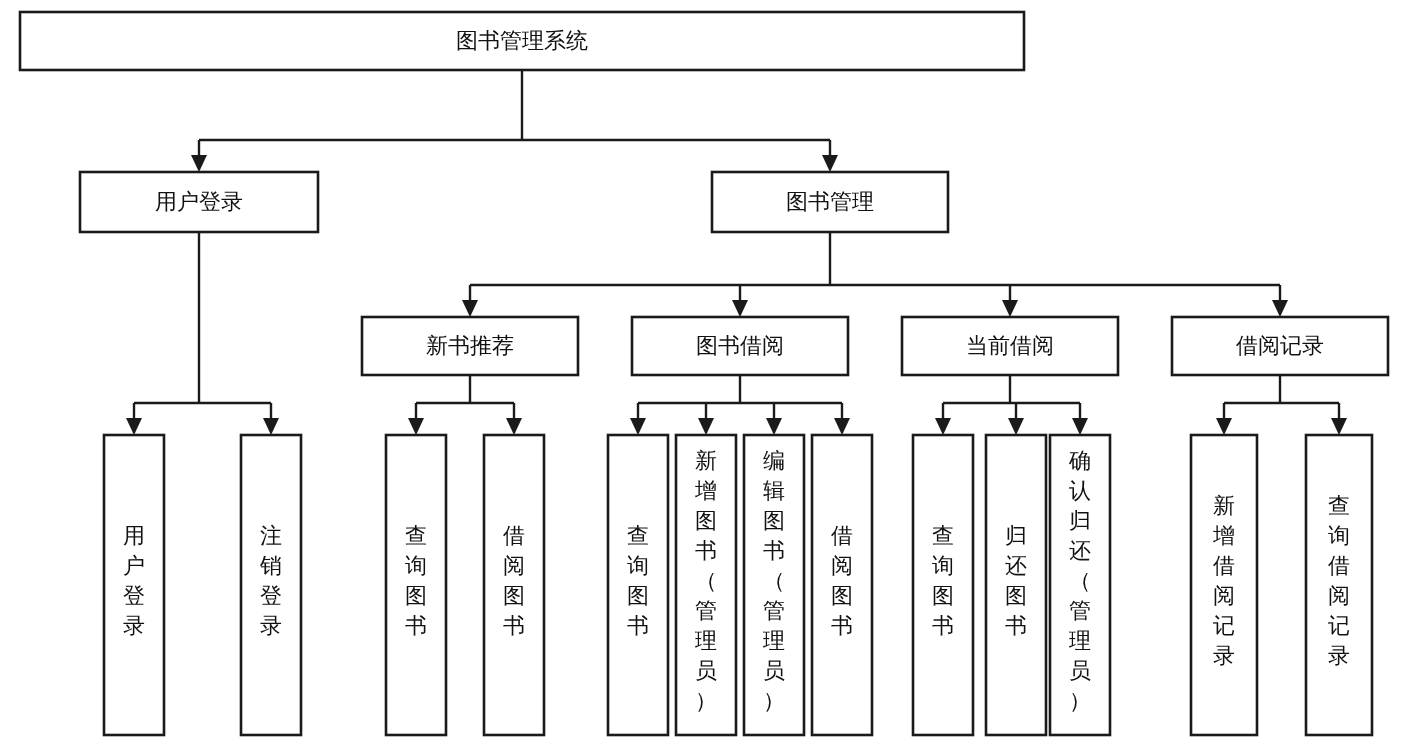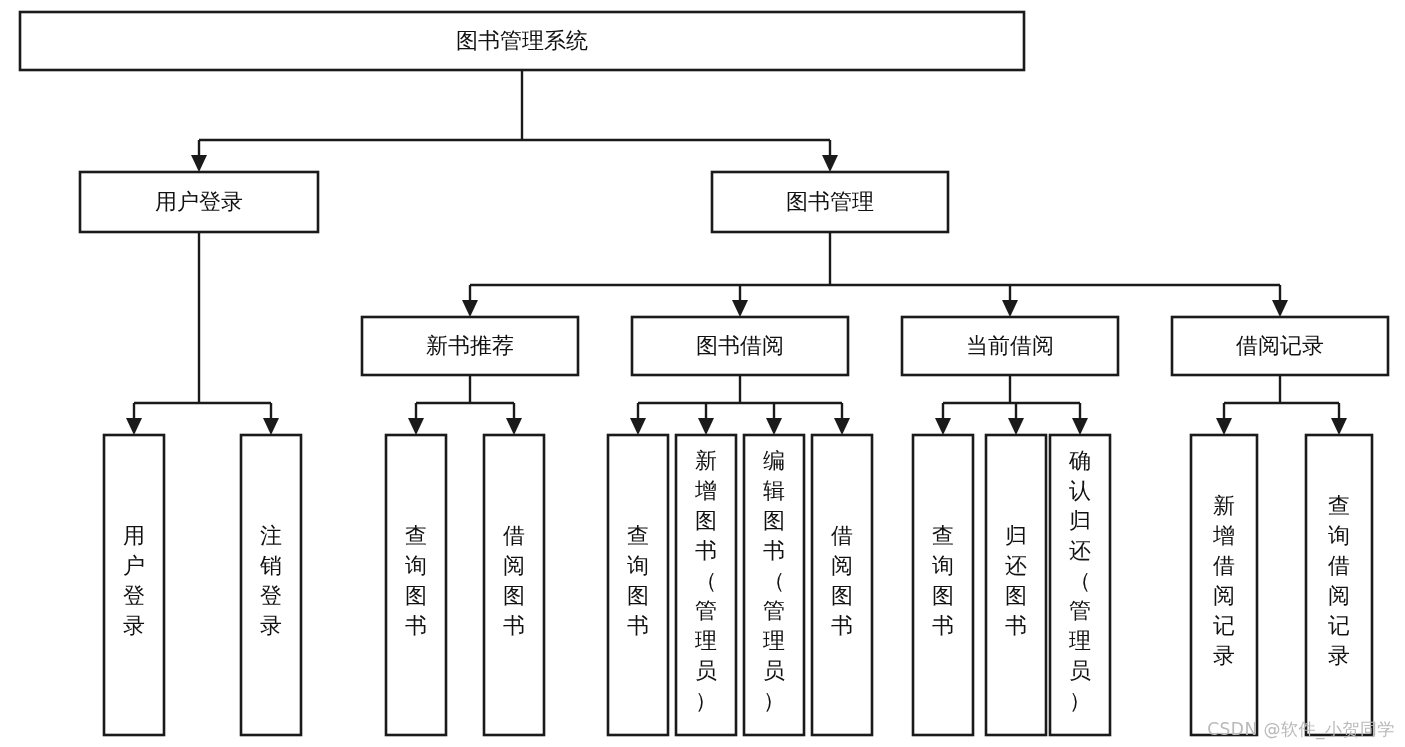--- a/index.html
+++ b/index.html
@@ -216,14 +216,13 @@
         <g>
           <rect x="1191" y="435" width="66" height="300" class="node-rect"></rect>
           <text x="1224" y="513" class="node-label-v"><tspan x="1224" dy="0">新</tspan><tspan x="1224" dy="30">增</tspan><tspan x="1224" dy="30">借</tspan><tspan x="1224" dy="30">阅</tspan><tspan x="1224" dy="30">记</tspan><tspan x="1224" dy="30">录</tspan></text>
         </g>
         <g>
           <rect x="1306" y="435" width="66" height="300" class="node-rect"></rect>
           <text x="1339" y="513" class="node-label-v"><tspan x="1339" dy="0">查</tspan><tspan x="1339" dy="30">询</tspan><tspan x="1339" dy="30">借</tspan><tspan x="1339" dy="30">阅</tspan><tspan x="1339" dy="30">记</tspan><tspan x="1339" dy="30">录</tspan></text>
         </g>
       </g>
   </svg>
-  <div class="watermark">CSDN @软件_小贺同学</div>
 </div>
 
 </body></html>

